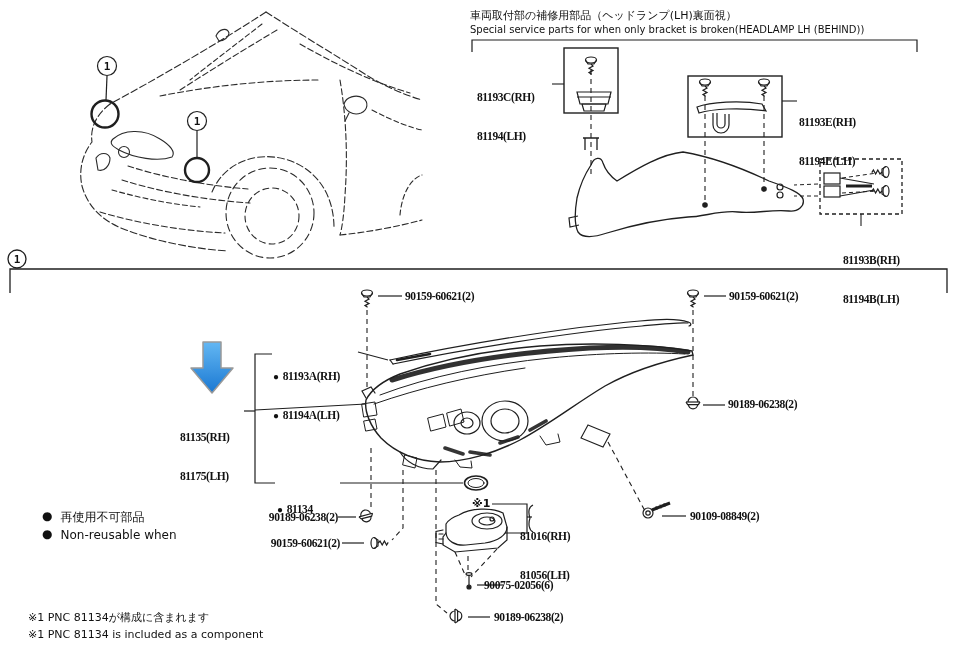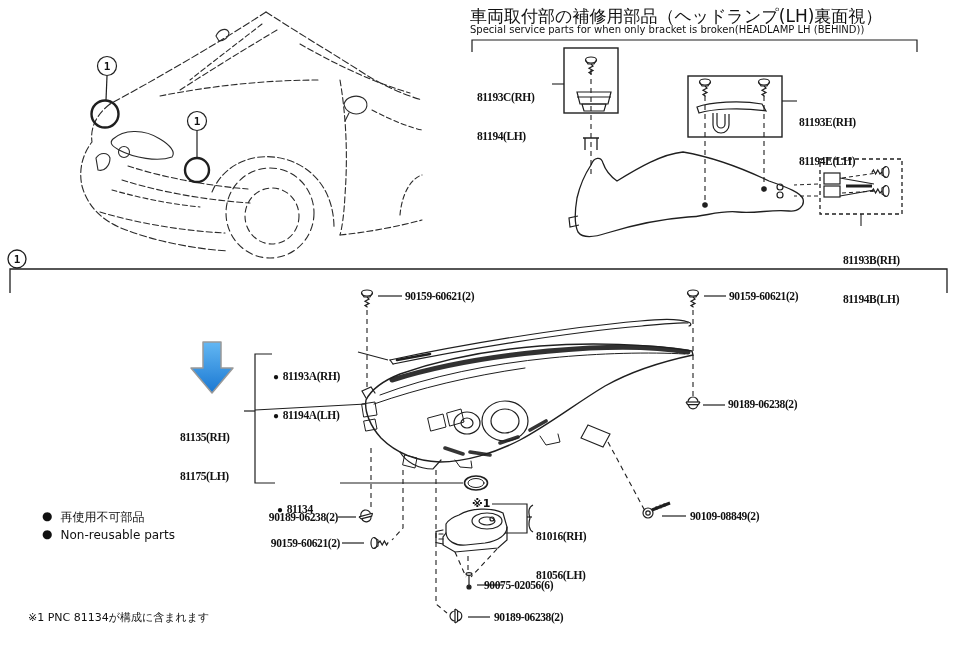--- a/index.html
+++ b/index.html
@@ -5,21 +5,21 @@
   html,body{margin:0;padding:0;background:#fff;}
   .stage{position:relative;width:960px;height:663px;background:#ffffff;overflow:hidden;
          font-family:"DejaVu Sans", sans-serif;color:#111;}
   svg{position:absolute;left:0;top:0;}
   .pn{position:absolute;font-family:Liberation Serif, serif;font-weight:700;
       font-size:11.5px;line-height:13px;letter-spacing:-0.4px;color:#111;white-space:pre;}
   .pn .ln{height:13px;}
   .pn-r{text-align:right;}
   .jp{position:absolute;font-family:"DejaVu Sans", sans-serif;font-size:11px;line-height:14px;color:#111;white-space:pre;}
   .jp-b{font-weight:700;}
-  .hdr{font-size:17px;line-height:14px;}
+  .hdr{font-size:11px;line-height:14px;}
   .brow{display:flex;align-items:center;gap:4px;height:13px;}
   .bullet{font-size:10px;line-height:13px;}
   .legend-row{display:flex;align-items:center;gap:8px;height:17px;}
   .legend-row .bullet{font-size:12px;}
 </style>
 </head>
 <body>
 
 <div class="stage">
 
@@ -289,31 +289,32 @@
   <div class="pn" style="left:728px;top:398px;">90189-06238(2)</div>
 
   <div class="pn" style="left:277px;top:477px;">
     <div class="brow"><span class="bullet">●</span><span>81134</span></div>
   </div>
 
   <div class="jp" style="left:42px;top:480px;font-size:12px;">
     <div class="legend-row"><span class="bullet">●</span><span>再使用不可部品</span></div>
   </div>
   <div class="jp" style="left:42px;top:498px;font-size:12px;">
-    <div class="legend-row"><span class="bullet">●</span><span>Non-reusable parts</span></div>
+    <div class="legend-row"><span class="bullet">●</span><span>Non-reusable when</span></div>
   </div>
 
   <div class="pn pn-r" style="left:238px;top:511px;width:100px;">90189-06238(2)</div>
   <div class="pn pn-r" style="left:240px;top:537px;width:100px;">90159-60621(2)</div>
 
   <div class="jp jp-b" style="left:472px;top:497px;">※1</div>
-  <div class="pn" style="left:536px;top:504px;">
+  <div class="pn" style="left:520px;top:504px;">
     <div class="ln">81016(RH)</div>
     <div class="ln">81056(LH)</div>
   </div>
 
   <div class="pn" style="left:690px;top:510px;">90109-08849(2)</div>
   <div class="pn" style="left:484px;top:579px;">90075-02056(6)</div>
   <div class="pn" style="left:494px;top:611px;">90189-06238(2)</div>
 
   <div class="jp" style="left:28px;top:611px;">※1 PNC 81134が構成に含まれます</div>
+  <div class="jp" style="left:28px;top:628px;">※1 PNC 81134 is included as a component</div>
 
 </div>
 
 </body></html>

